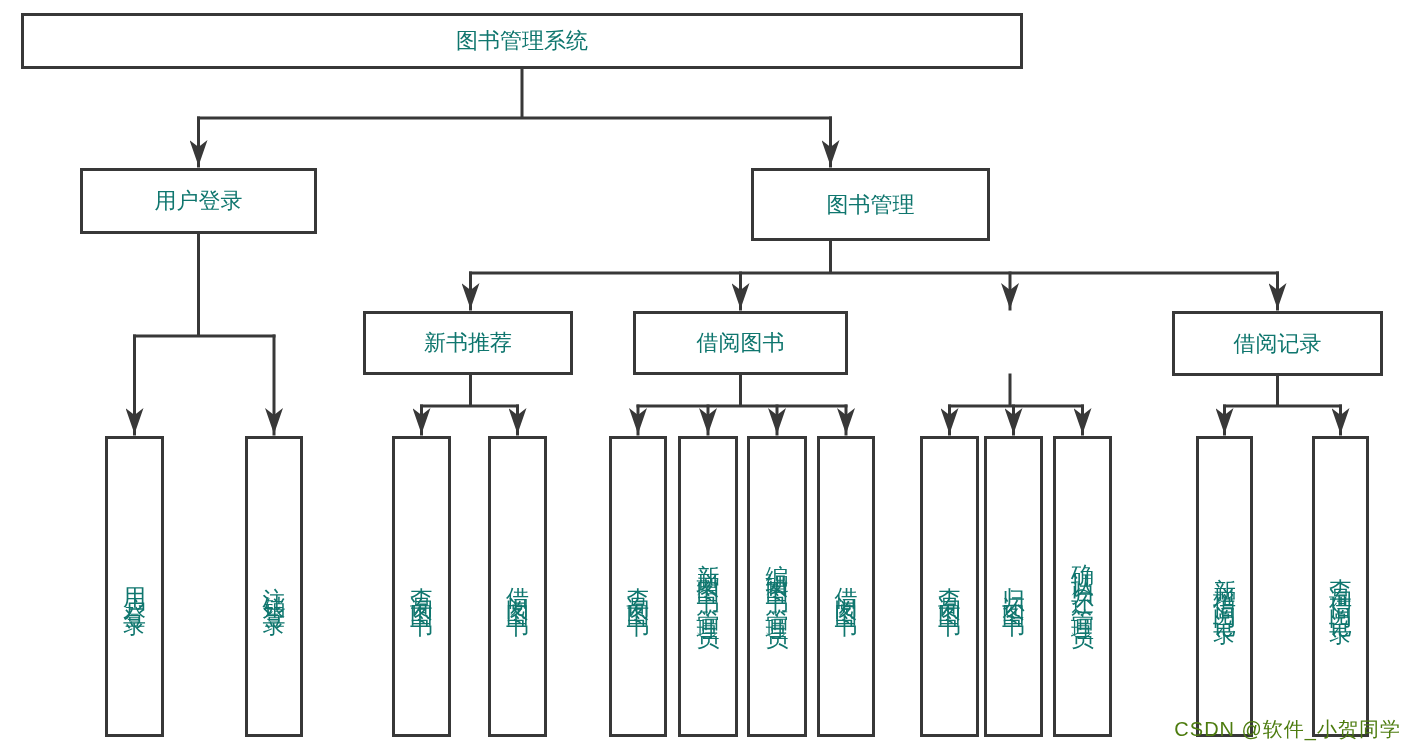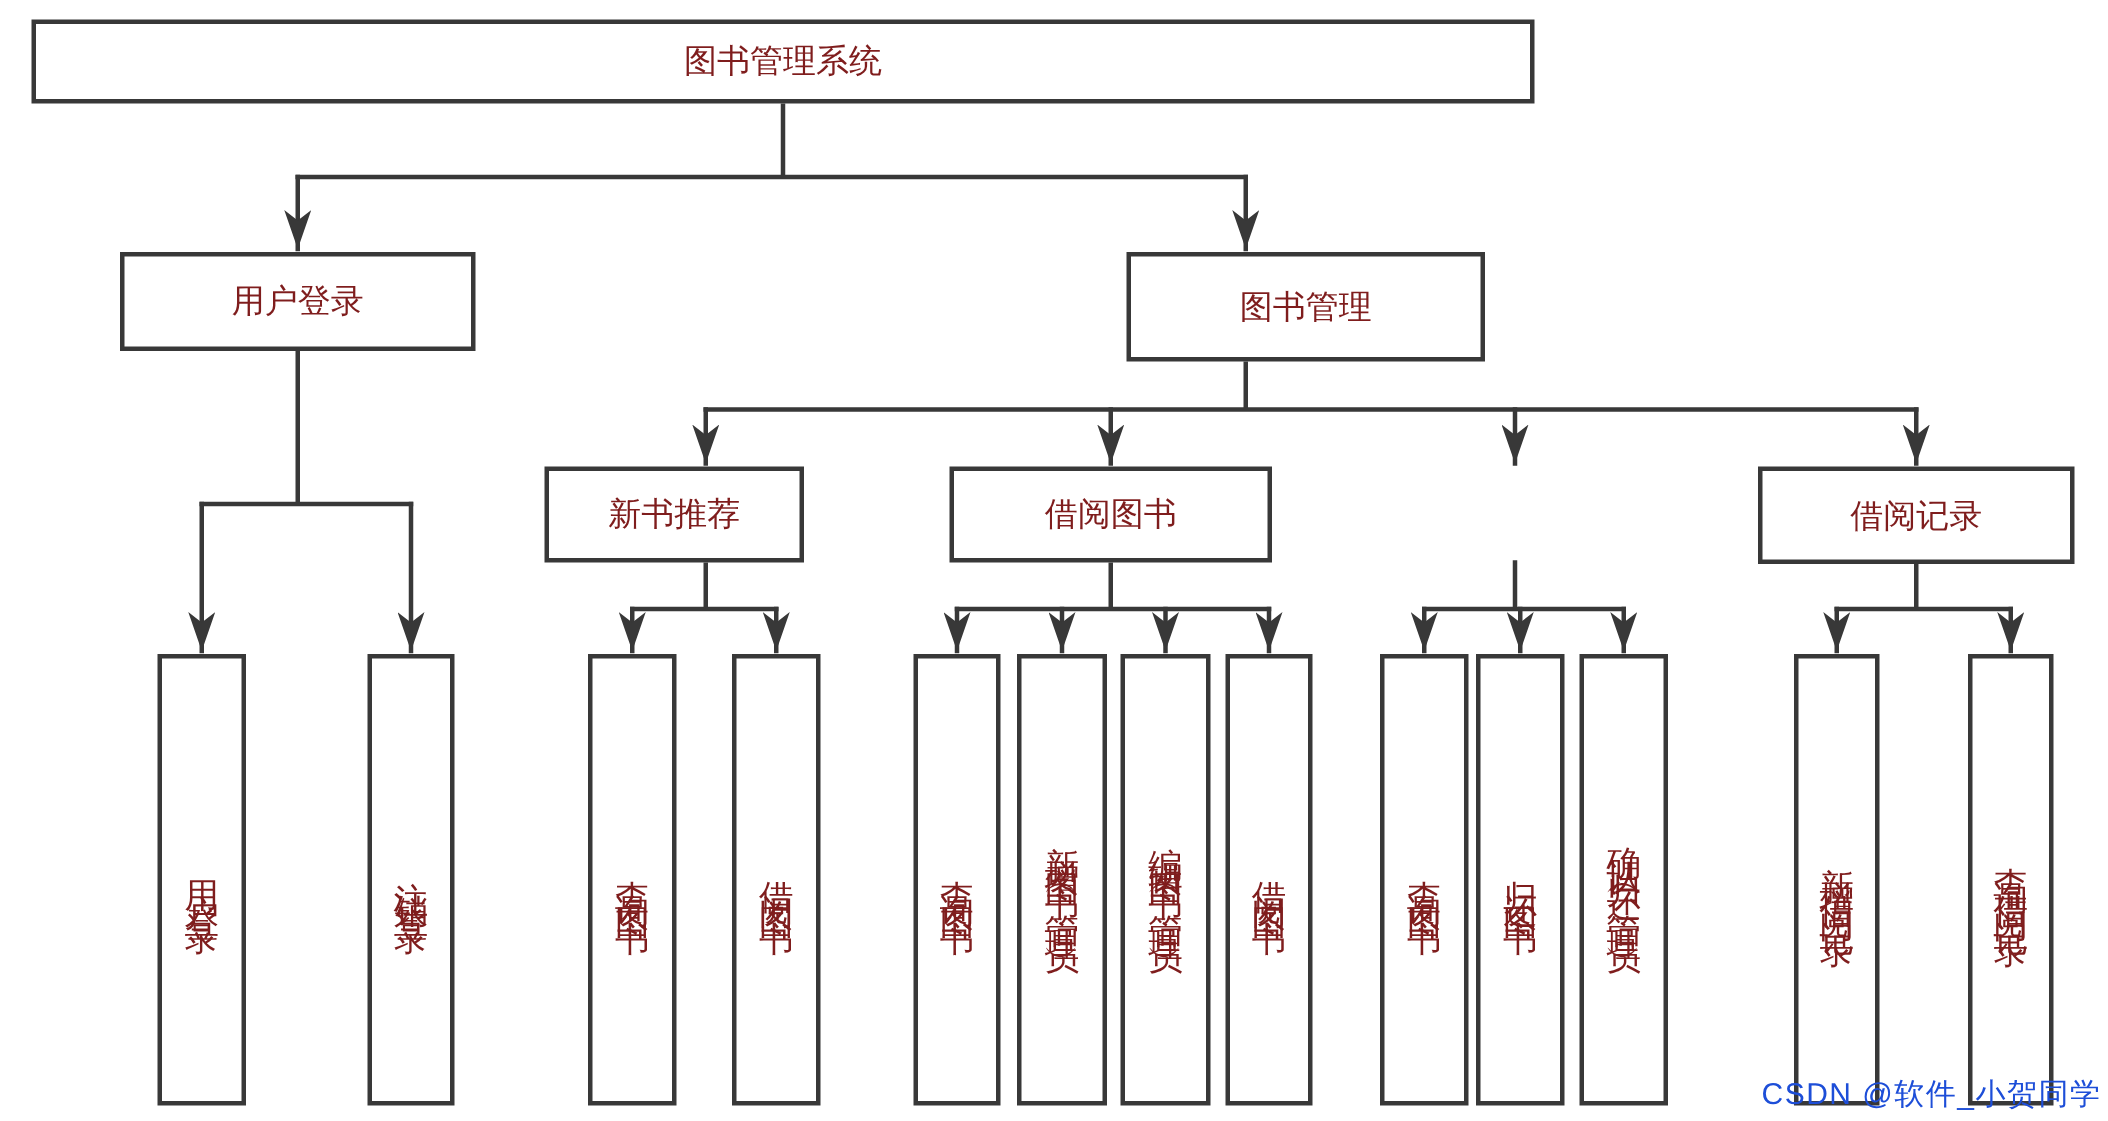--- a/index.html
+++ b/index.html
@@ -18,39 +18,39 @@
     z-index: 0;
   }
   .node {
     position: absolute;
     box-sizing: border-box;
     background: #ffffff;
     border: 3px solid #383838;
     display: flex;
     align-items: center;
     justify-content: center;
-    color: #7f1d1d;
+    color: #0f766e;
     font-size: 22px;
     z-index: 1;
     text-align: center;
     line-height: 1;
   }
   .node.v {
     writing-mode: vertical-rl;
     text-orientation: mixed;
     font-size: 23px;
     letter-spacing: 9px;
   }
   #watermark {
     position: absolute;
     right: 4px;
     top: 716px;
     z-index: 2;
     font-size: 20px;
-    color: #1d4ed8;
+    color: #4d7c0f;
     letter-spacing: 1px;
     white-space: nowrap;
   }
 </style>
 </head>
 <body>
 
 <div id="canvas">
 
   <svg id="connectors" viewBox="0 0 1405 747" xmlns="http://www.w3.org/2000/svg">
@@ -94,21 +94,21 @@
       <line x1="1224.5" y1="406" x2="1224.5" y2="434" marker-end="url(#arrow)"></line>
       <line x1="1340.5" y1="406" x2="1340.5" y2="434" marker-end="url(#arrow)"></line>
     </g>
   </svg>
 
   <div class="node" style="left:21px; top:13px; width:1002px; height:56px;">图书管理系统</div>
 
   <div class="node" style="left:80px; top:168px; width:237px; height:66px;">用户登录</div>
   <div class="node" style="left:751px; top:168px; width:239px; height:73px;">图书管理</div>
 
-  <div class="node" style="left:363px; top:311px; width:173px; height:64px;">新书推荐</div>
+  <div class="node" style="left:363px; top:311px; width:210px; height:64px;">新书推荐</div>
   <div class="node" style="left:633px; top:311px; width:215px; height:64px;">借阅图书</div>
   <div class="node" style="left:1172px; top:311px; width:211px; height:65px;">借阅记录</div>
 
   <div class="node v" style="left:105px; top:436px; width:59px; height:301px;">用户登录</div>
   <div class="node v" style="left:245px; top:436px; width:58px; height:301px;">注销登录</div>
 
   <div class="node v" style="left:392px; top:436px; width:59px; height:301px;">查询图书</div>
   <div class="node v" style="left:488px; top:436px; width:59px; height:301px;">借阅图书</div>
 
   <div class="node v" style="left:609px; top:436px; width:58px; height:301px;">查询图书</div>

